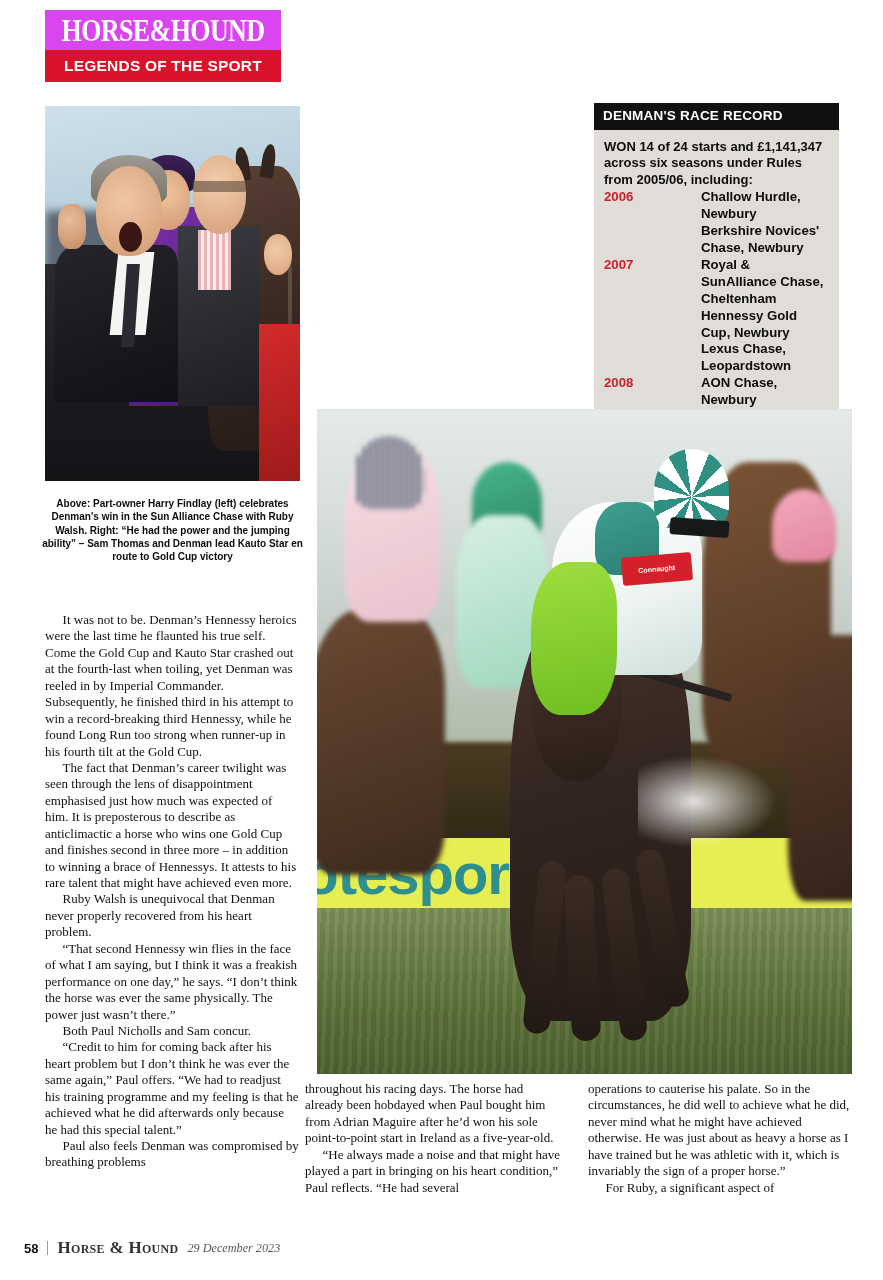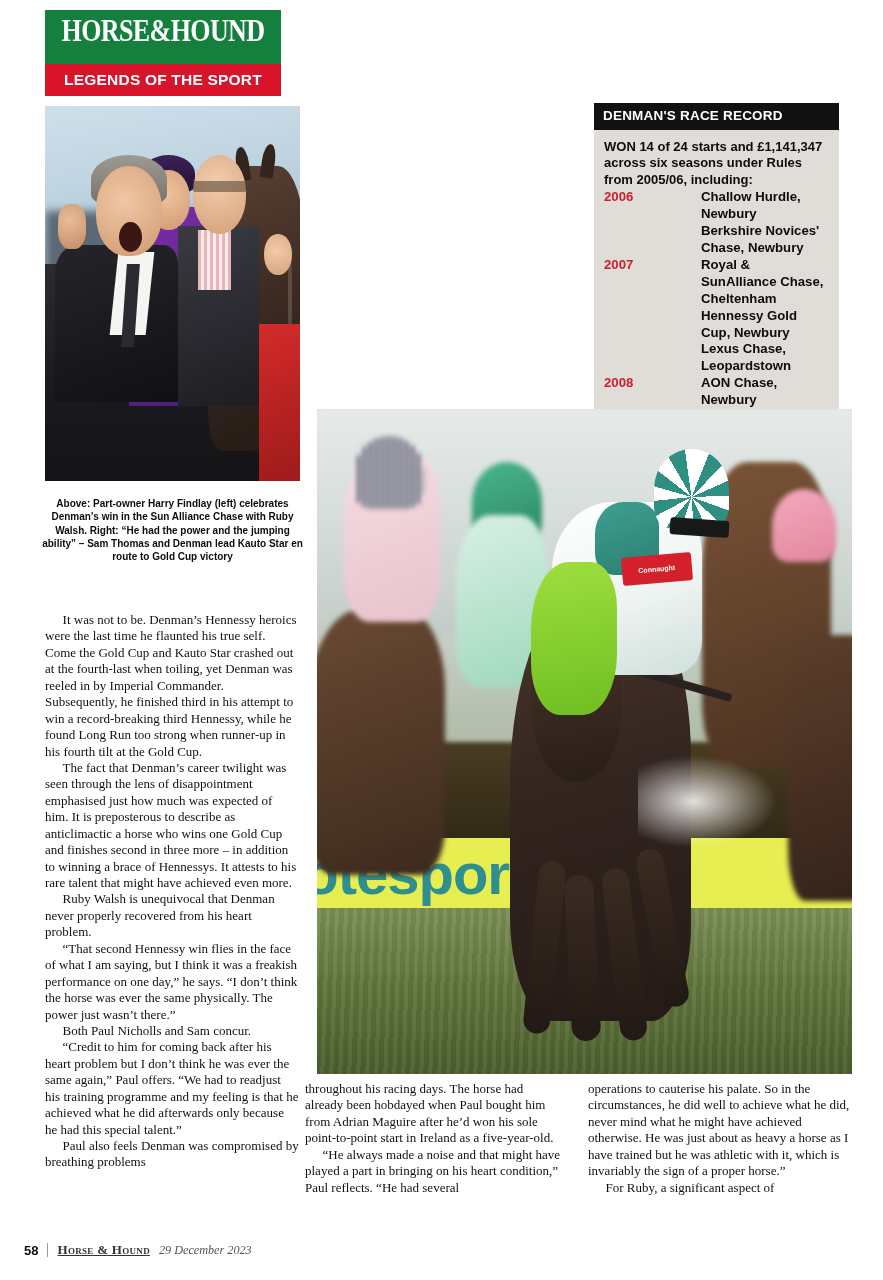--- a/index.html
+++ b/index.html
@@ -13,22 +13,22 @@
     overflow: hidden;
   }
 
   
   #masthead {
     position: absolute;
     left: 45px; top: 10px;
     width: 236px;
   }
   #masthead .mast-green {
-    background: #15803d;
-    padding: 9px 0 19px 0;
+    background: #d946ef;
+    padding: 9px 0 5px 0;
     text-align: center;
   }
   #masthead .mast-title {
     color: #ffffff;
     font-family: "Liberation Serif", serif;
     font-weight: bold;
     font-size: 26px;
     letter-spacing: -0.6px;
     line-height: 1;
     white-space: nowrap;
@@ -389,26 +389,25 @@
     font-family:"Liberation Sans", sans-serif;
     font-weight:bold;
     font-size:13px;
     color:#111;
   }
   #footer .rule {
     width:1px; height:14px; background:#9a9a9a;
   }
   #footer .pub {
     font-family:"Liberation Serif", serif;
-    font-size:13px;
+    font-size:17px;
     color:#333;
     font-variant: small-caps;
     letter-spacing:.3px;
     font-weight:bold;
-    text-decoration:underline;
   }
   #footer .issue {
     font-family:"Liberation Serif", serif;
     font-size:12.2px;
     font-style:italic;
     color:#555;
   }
 </style>
 </head>
 <body>

